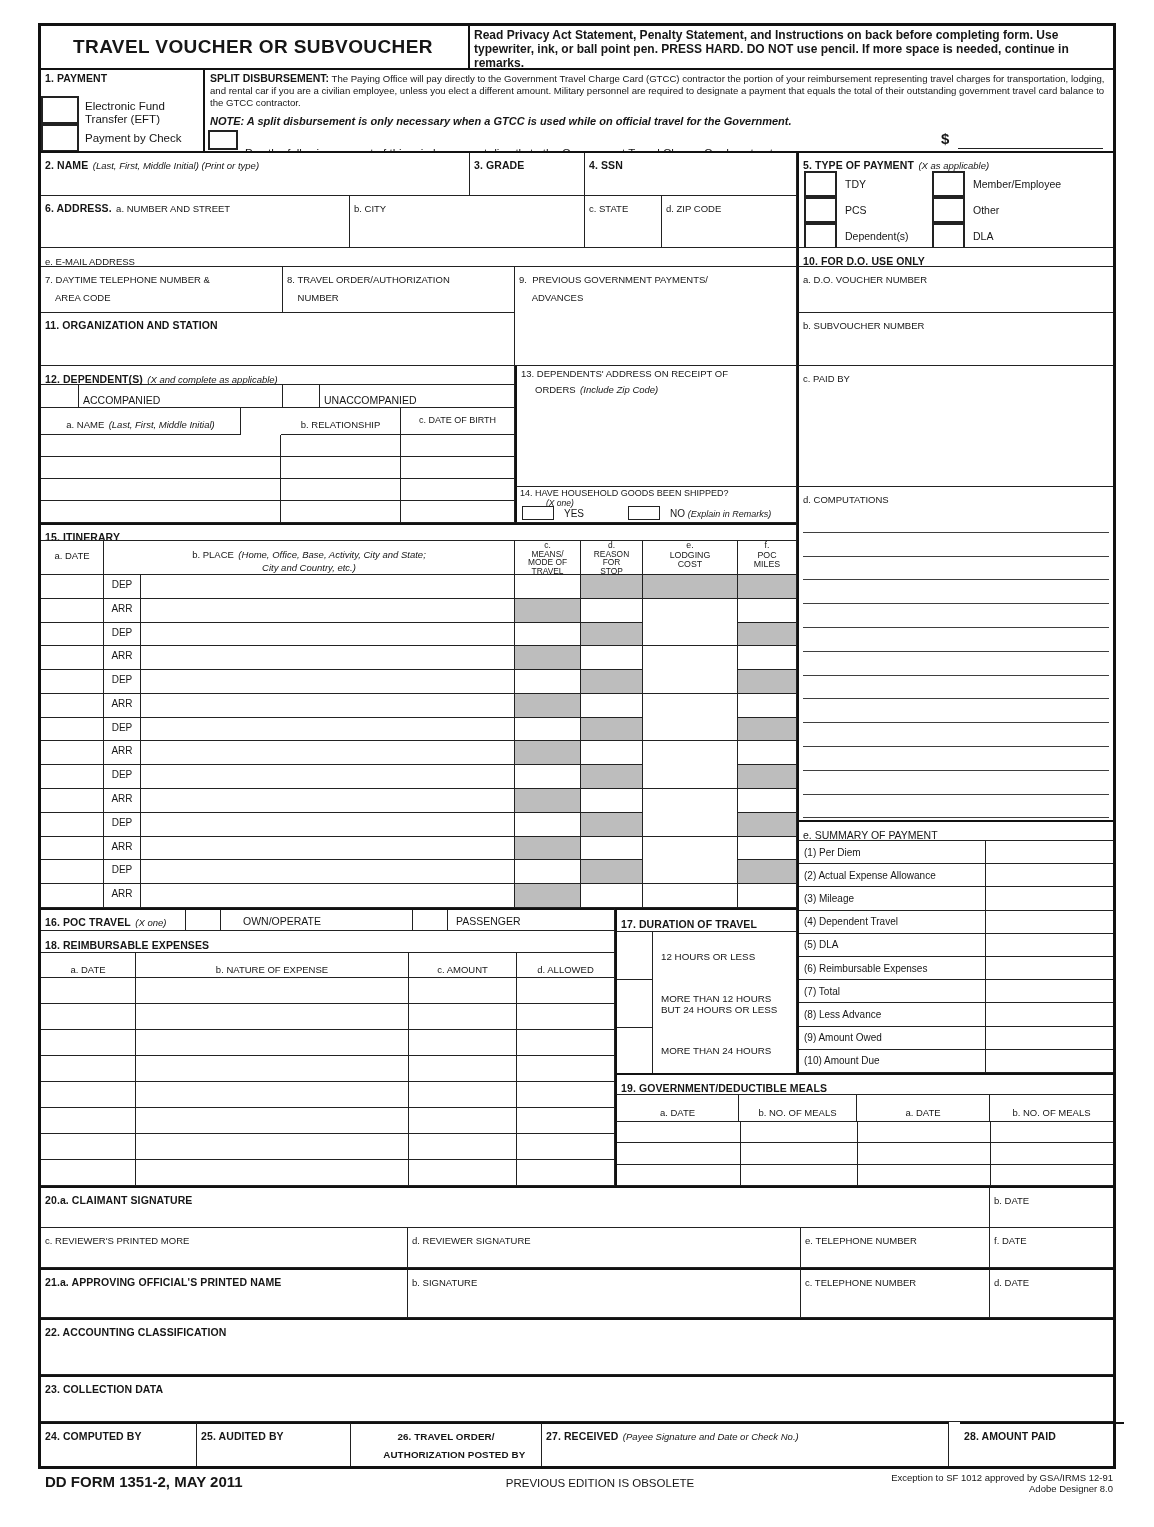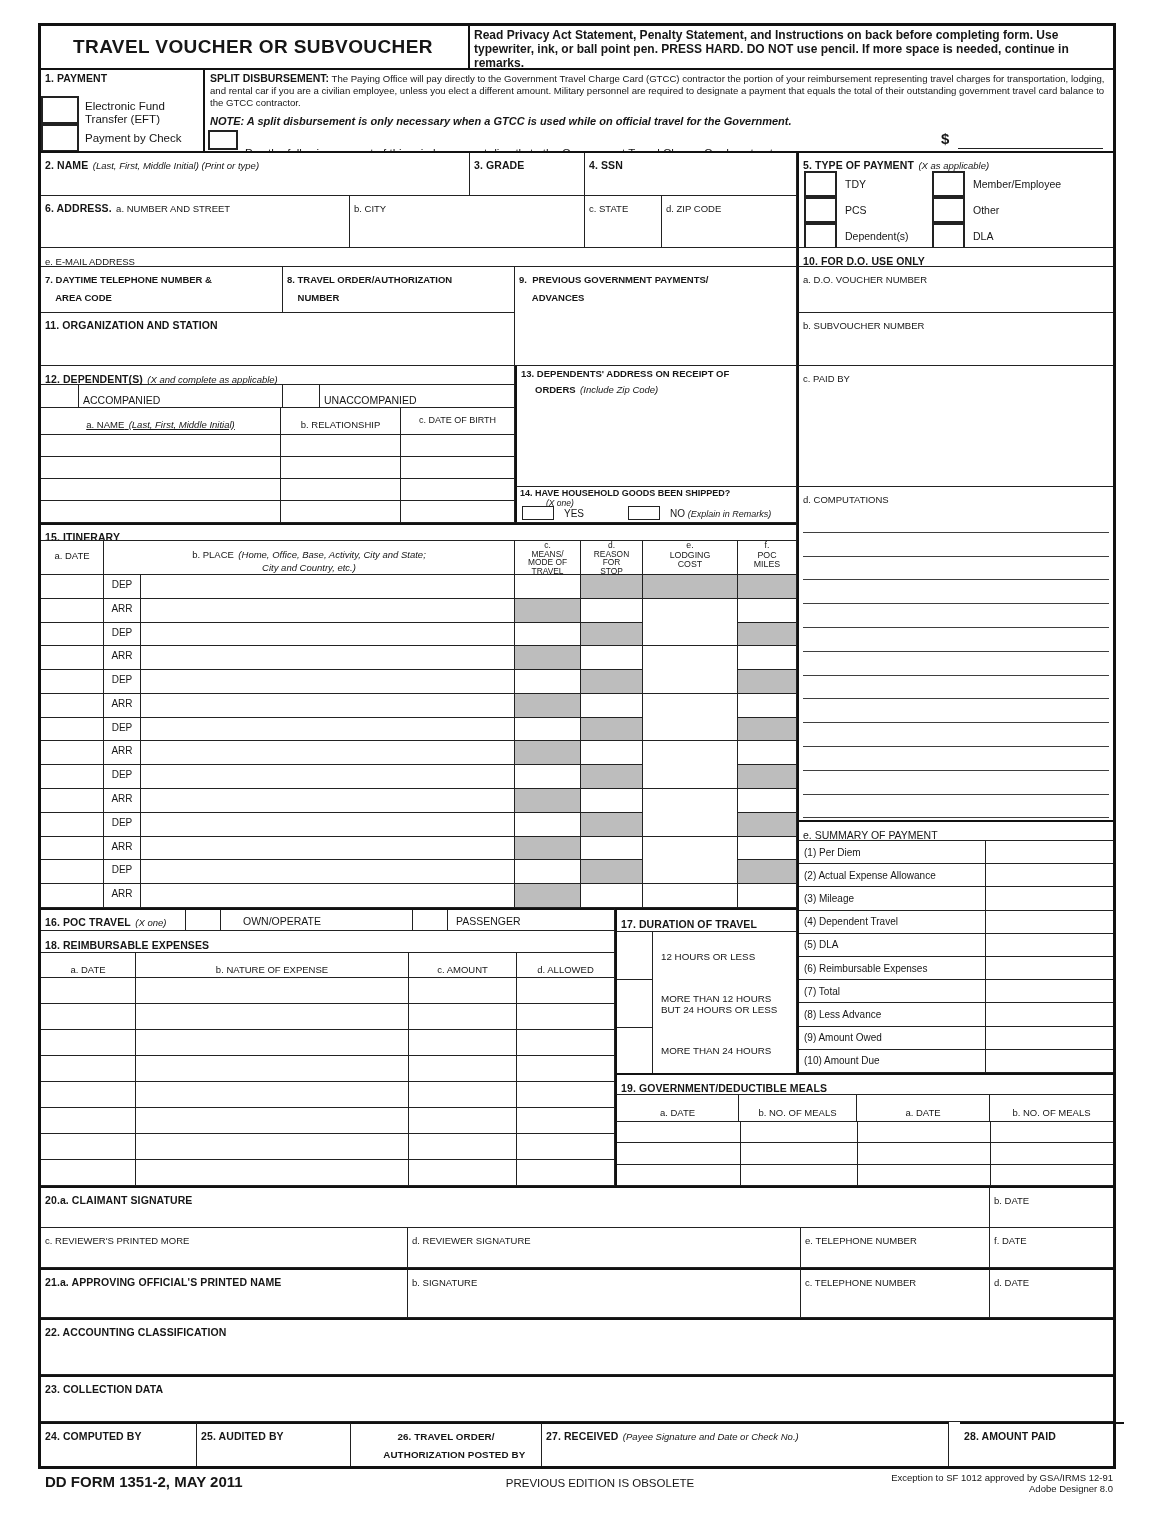--- a/index.html
+++ b/index.html
@@ -6,21 +6,21 @@
   #page { position:relative; width:1154px; height:1527px; background:#ffffff;
           font-family:"Liberation Sans", sans-serif; color:#161616; overflow:hidden; }
   .frame { position:absolute; left:38px; top:23px; width:1078px; height:1446px;
            border:3px solid #111; pointer-events:none; box-sizing:border-box; }
   .cell { position:absolute; box-sizing:border-box; border-right:1px solid #222;
           border-bottom:1px solid #222; padding:2px 4px; overflow:hidden; }
   .nr { border-right:none; } .nbb { border-bottom:none; }
   .bl2 { border-left:2px solid #111; } .bt2 { border-top:2px solid #111; }
   .bb2 { border-bottom:2px solid #111; } .br2 { border-right:2px solid #111; }
   .lbl { font-weight:bold; font-size:10.5px; letter-spacing:0.1px; }
-  .lbl-sm { font-weight:bold; font-size:9.5px; }
+  .lbl-sm { font-weight:normal; font-size:9.5px; }
   .sub { font-size:9.5px; }
   .noteI { font-style:italic; font-weight:normal; font-size:9.5px; }
   .pre { white-space:pre; }
   .ctr { text-align:center; }
   .cb { position:absolute; box-sizing:border-box; border:2px solid #222; background:#fff; }
   .shade { background:#bdbdbd; }
   
   .itin { position:absolute; left:41px; top:575px; width:756px; height:333px;
           display:flex; flex-direction:column; }
   .irow { display:flex; flex:1 1 0; }
@@ -152,21 +152,21 @@
     <span class="lbl">12. DEPENDENT(S)</span> <span class="noteI">(X and complete as applicable)</span>
   </div>
   <div class="cell" style="left:41px;top:385px;width:38px;height:23px;"></div>
   <div class="cell" style="left:79px;top:385px;width:204px;height:23px;padding-top:5px;">
     <span class="sub" style="font-size:10.5px;">ACCOMPANIED</span>
   </div>
   <div class="cell" style="left:283px;top:385px;width:37px;height:23px;"></div>
   <div class="cell" style="left:320px;top:385px;width:195px;height:23px;padding-top:5px;">
     <span class="sub" style="font-size:10.5px;">UNACCOMPANIED</span>
   </div>
-  <div class="cell ctr" style="left:41px;top:408px;width:240px;height:27px;padding-top:6px;text-decoration:underline;">
+  <div class="cell ctr" style="left:41px;top:408px;width:200px;height:27px;padding-top:6px;">
     <span class="sub">a. NAME</span> <span class="noteI">(Last, First, Middle Initial)</span>
   </div>
   <div class="cell ctr" style="left:281px;top:408px;width:120px;height:27px;padding-top:6px;">
     <span class="sub">b. RELATIONSHIP</span>
   </div>
   <div class="cell ctr" style="left:401px;top:408px;width:114px;height:27px;padding-top:1px;">
     <span class="sub pre" style="font-size:9px;line-height:1.15;">c. DATE OF BIRTH
 OR MARRIAGE</span>
   </div>
   <div class="cell" style="left:41px;top:435px;width:240px;height:22px;"></div>

